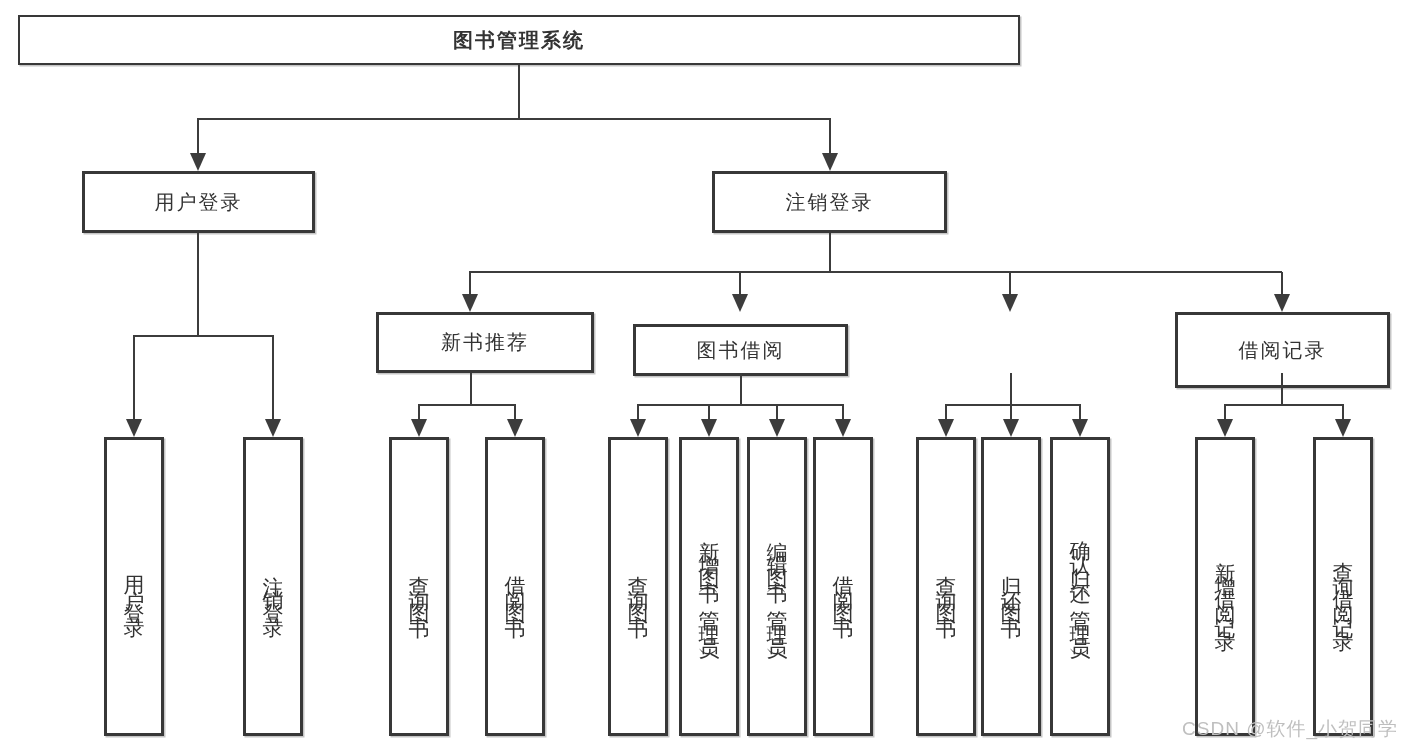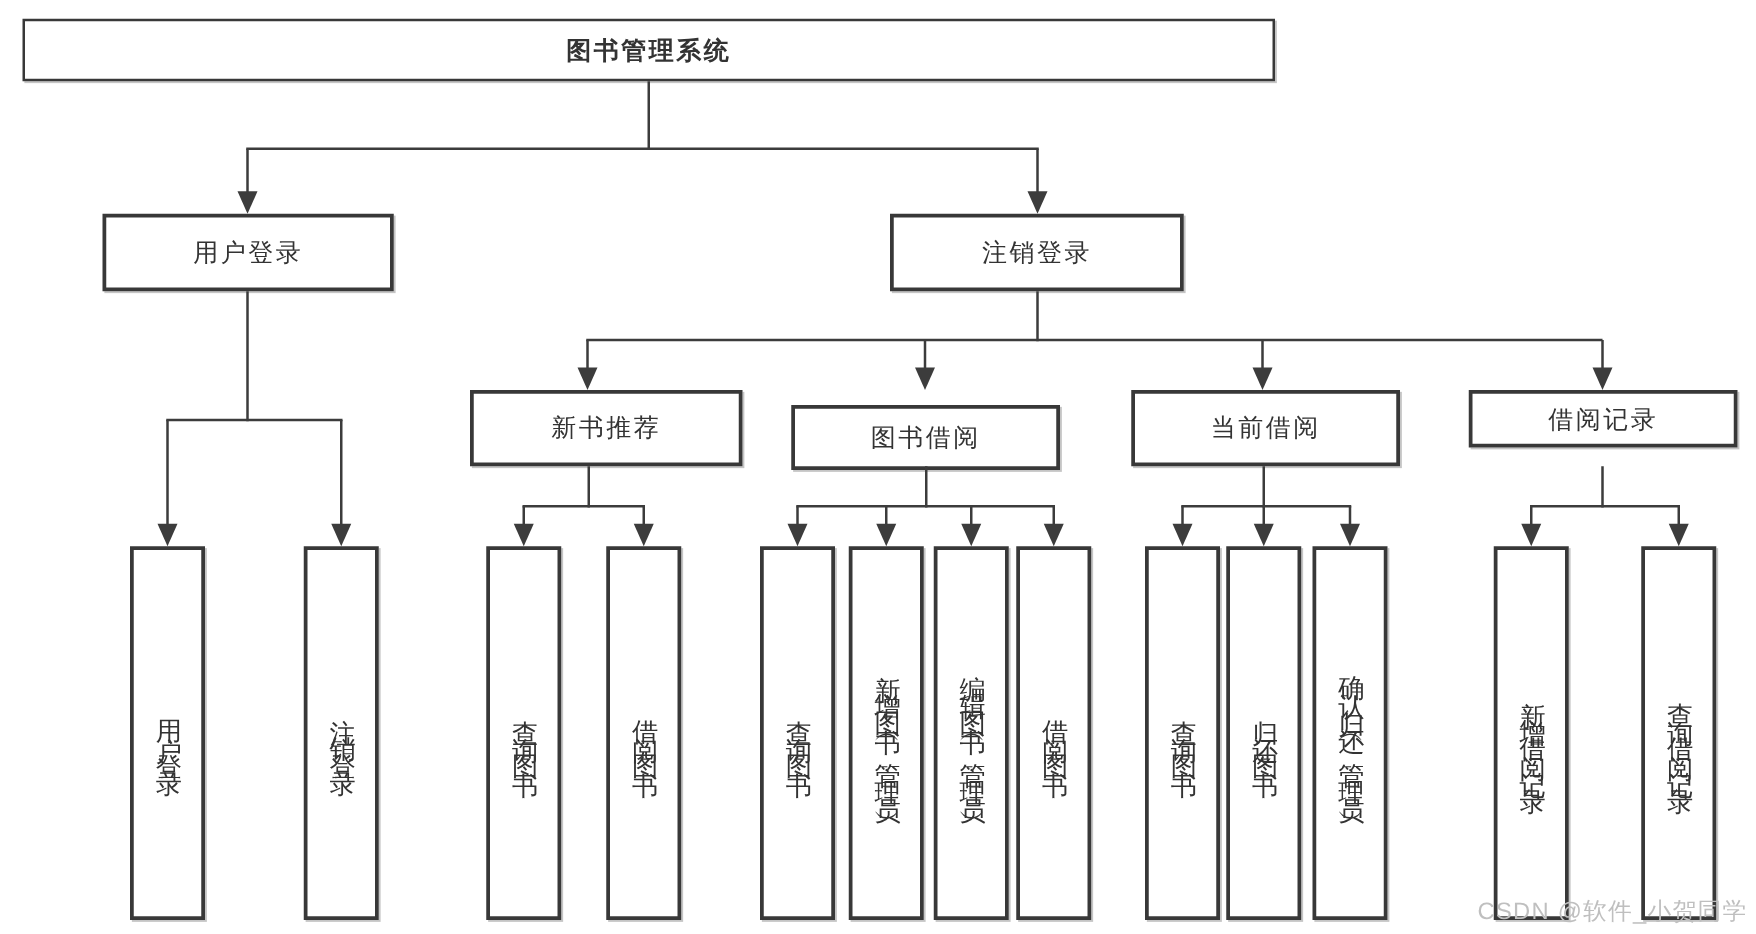--- a/index.html
+++ b/index.html
@@ -50,23 +50,22 @@
   <div class="node root" style="left:18px;top:15px;width:1002px;height:50px">图书管理系统</div>
 
   <div class="node" style="left:82px;top:171px;width:233px;height:62px">用户登录</div>
 
   <div class="node" style="left:712px;top:171px;width:235px;height:62px">注销登录</div>
 
   <div class="node" style="left:376px;top:312px;width:218px;height:61px">新书推荐</div>
 
   <div class="node" style="left:633px;top:324px;width:215px;height:52px">图书借阅</div>
 
-  <div class="node" style="left:905px;top:312px;width:215px;height:61px">当前借阅</div>
 
-  <div class="node" style="left:1175px;top:312px;width:215px;height:46px">借阅记录</div>
+  <div class="node" style="left:1175px;top:312px;width:215px;height:76px">借阅记录</div>
 
   <div class="node leaf" style="left:104px;top:437px;width:60px;height:299px">用户登录</div>
 
   <div class="node leaf" style="left:243px;top:437px;width:60px;height:299px">注销登录</div>
 
   <div class="node leaf" style="left:389px;top:437px;width:60px;height:299px">查询图书</div>
 
   <div class="node leaf" style="left:485px;top:437px;width:60px;height:299px">借阅图书</div>
 
   <div class="node leaf" style="left:608px;top:437px;width:60px;height:299px">查询图书</div>

